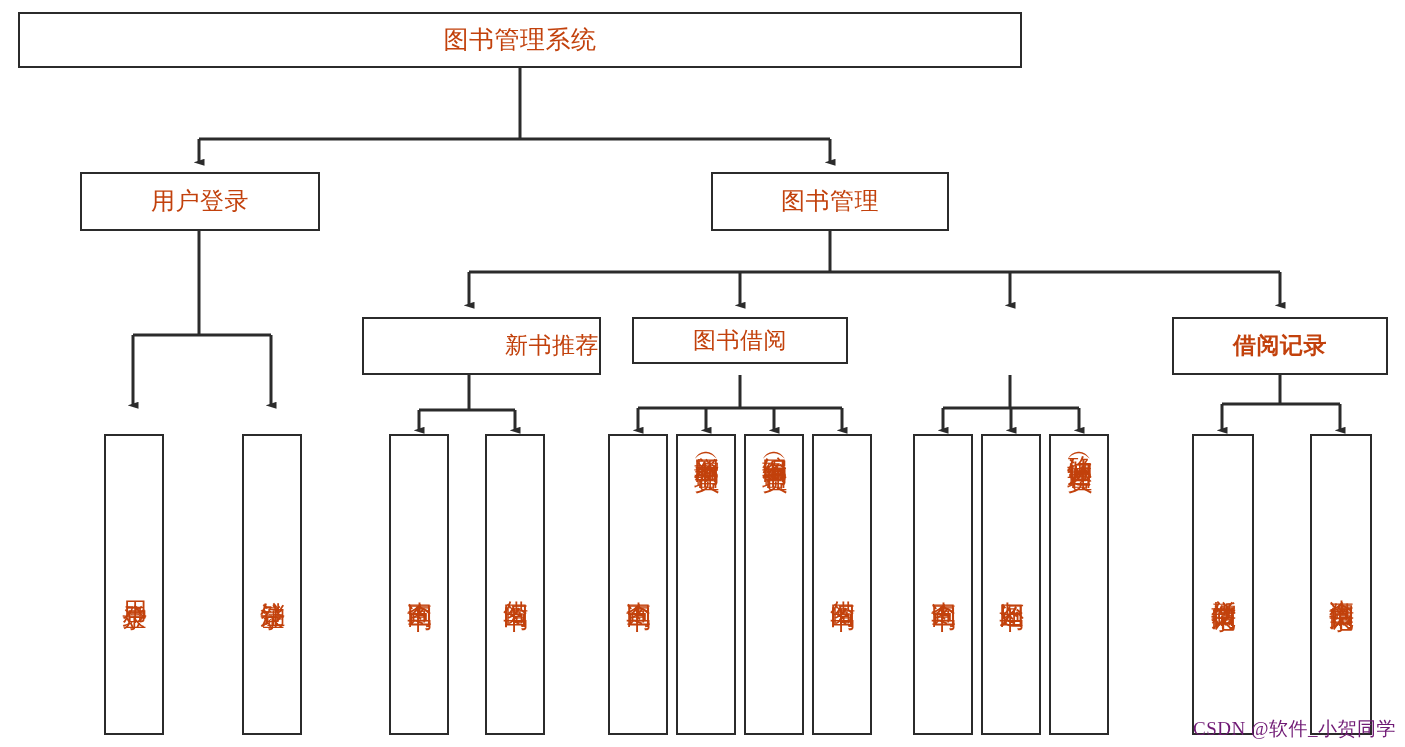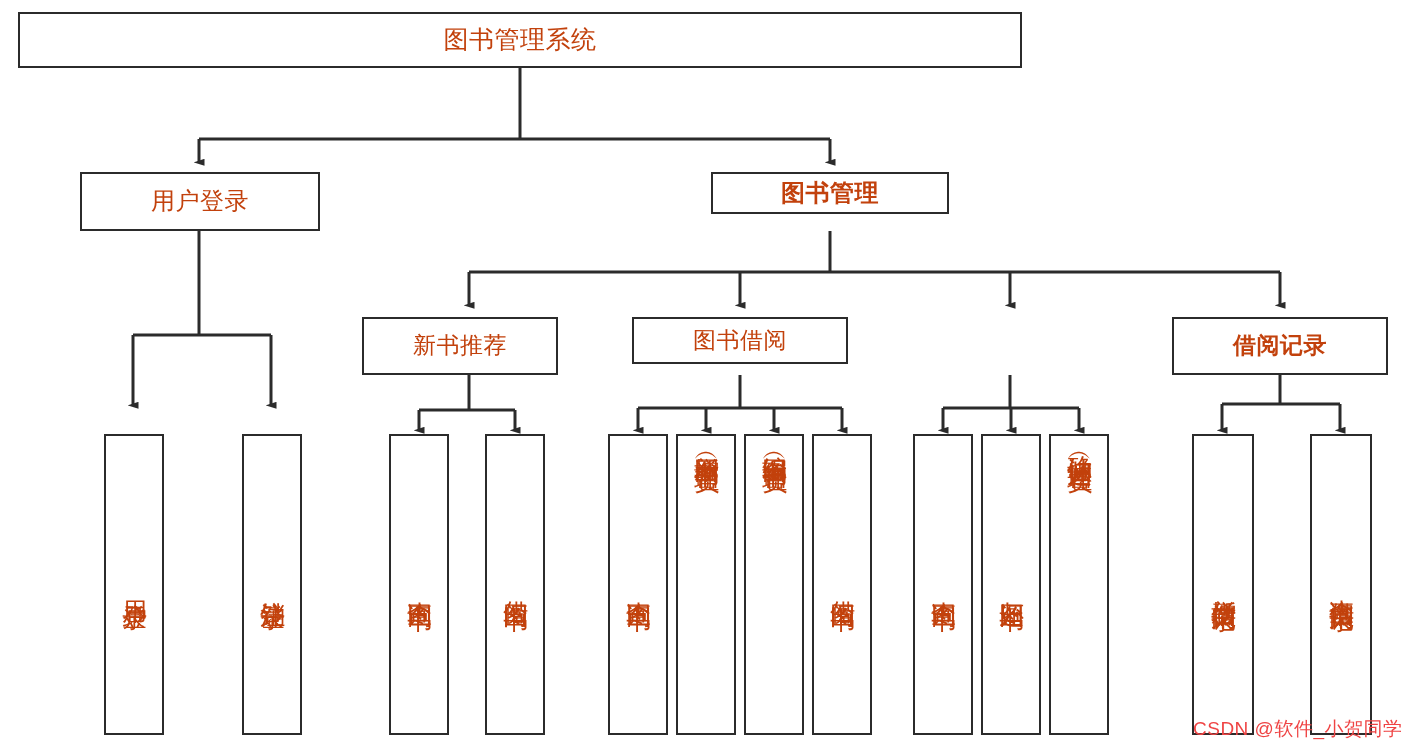--- a/index.html
+++ b/index.html
@@ -55,25 +55,25 @@
     font-size: 25px;
     line-height: 1.05;
     letter-spacing: 2px;
     white-space: nowrap;
   }
   .node.leaf.centered {
     align-items: center;
   }
   .watermark {
     position: absolute;
-    color: #ef4444;
+    color: #701a75;
     font-size: 19px;
     letter-spacing: 0.5px;
     white-space: nowrap;
-    font-family: Liberation Sans, sans-serif;
+    font-family: Liberation Serif, serif;
   }
 </style>
 </head>
 <body>
 
 <div id="canvas">
 
   <svg class="edges" viewBox="0 0 1405 747">
     <defs>
       <marker id="arrow" markerWidth="10" markerHeight="11" refX="3.2" refY="5.5" orient="auto" markerUnits="userSpaceOnUse">
@@ -124,25 +124,25 @@
     </g>
   </svg>
 
   <div class="node root" style="left:18px; top:12px; width:1004px; height:56px;">
     <span class="node-label">图书管理系统</span>
   </div>
 
   <div class="node lvl1" style="left:80px; top:172px; width:240px; height:59px;">
     <span class="node-label">用户登录</span>
   </div>
-  <div class="node lvl1" style="left:711px; top:172px; width:238px; height:42px;font-weight:bold;">
+  <div class="node lvl1" style="left:711px; top:172px; width:238px; height:59px;">
     <span class="node-label">图书管理</span>
   </div>
 
-  <div class="node lvl2" style="left:362px; top:317px; width:196px; height:58px;">
+  <div class="node lvl2" style="left:362px; top:317px; width:239px; height:58px;justify-content:flex-end;">
     <span class="node-label">新书推荐</span>
   </div>
   <div class="node lvl2" style="left:632px; top:317px; width:216px; height:47px;">
     <span class="node-label">图书借阅</span>
   </div>
   <div class="node lvl2" style="left:1172px; top:317px; width:216px; height:58px;font-weight:bold;">
     <span class="node-label">借阅记录</span>
   </div>
 
   <div class="node leaf centered" style="left:104px; top:434px; width:60px; height:301px;">

